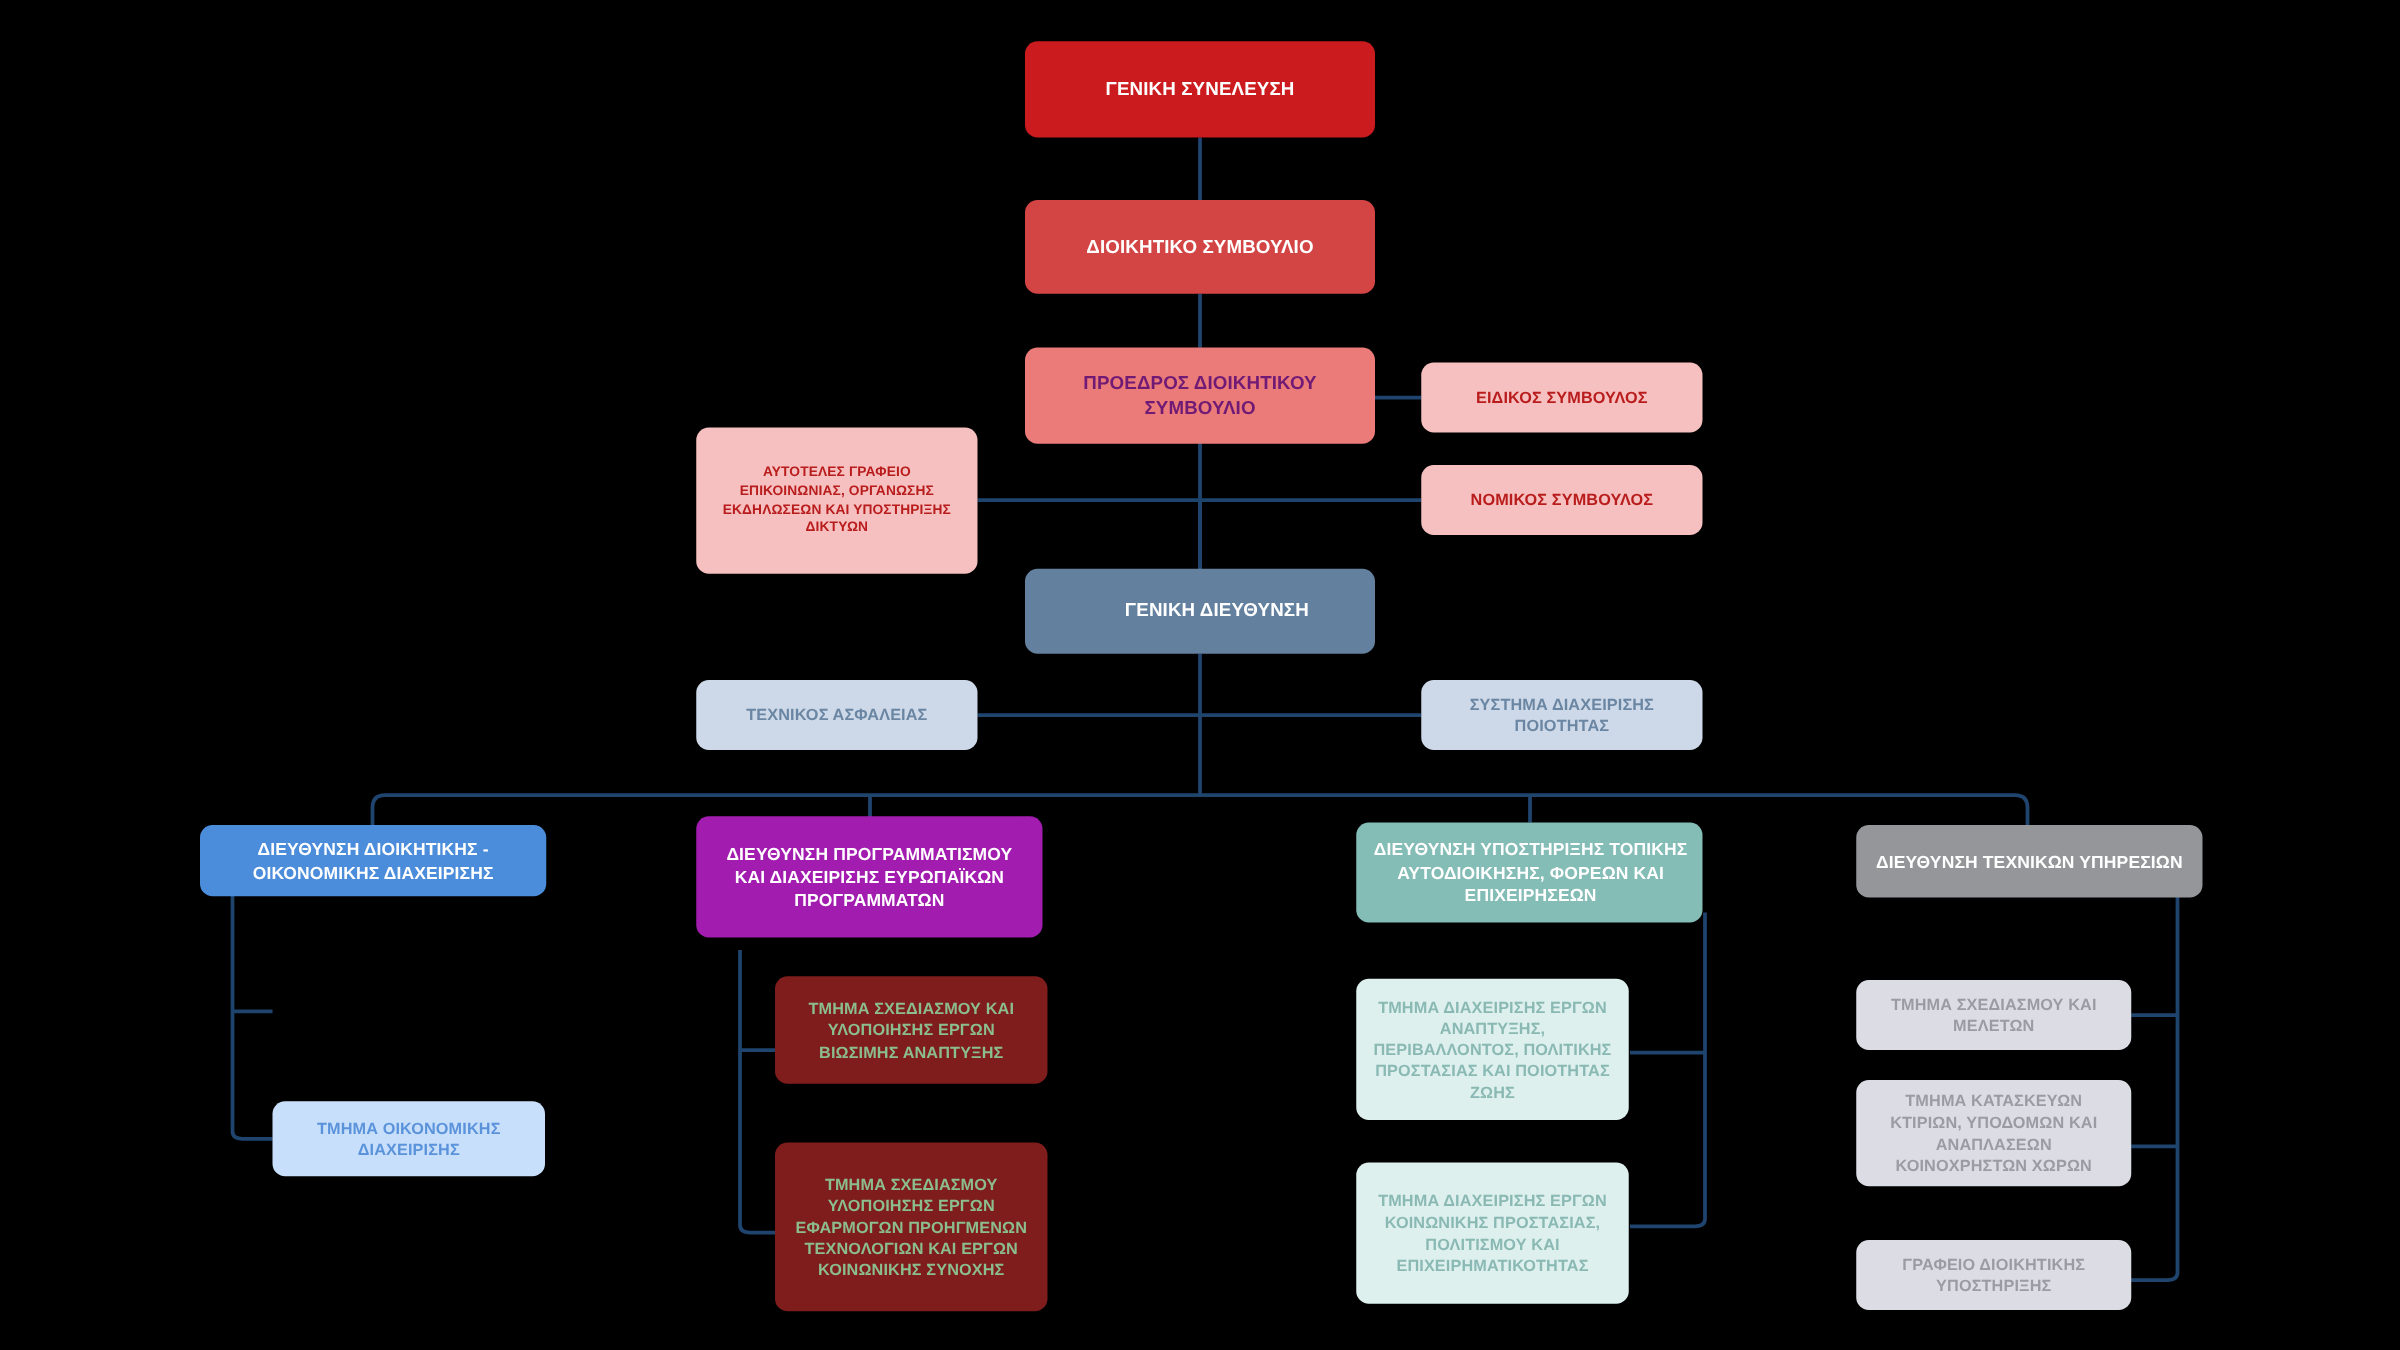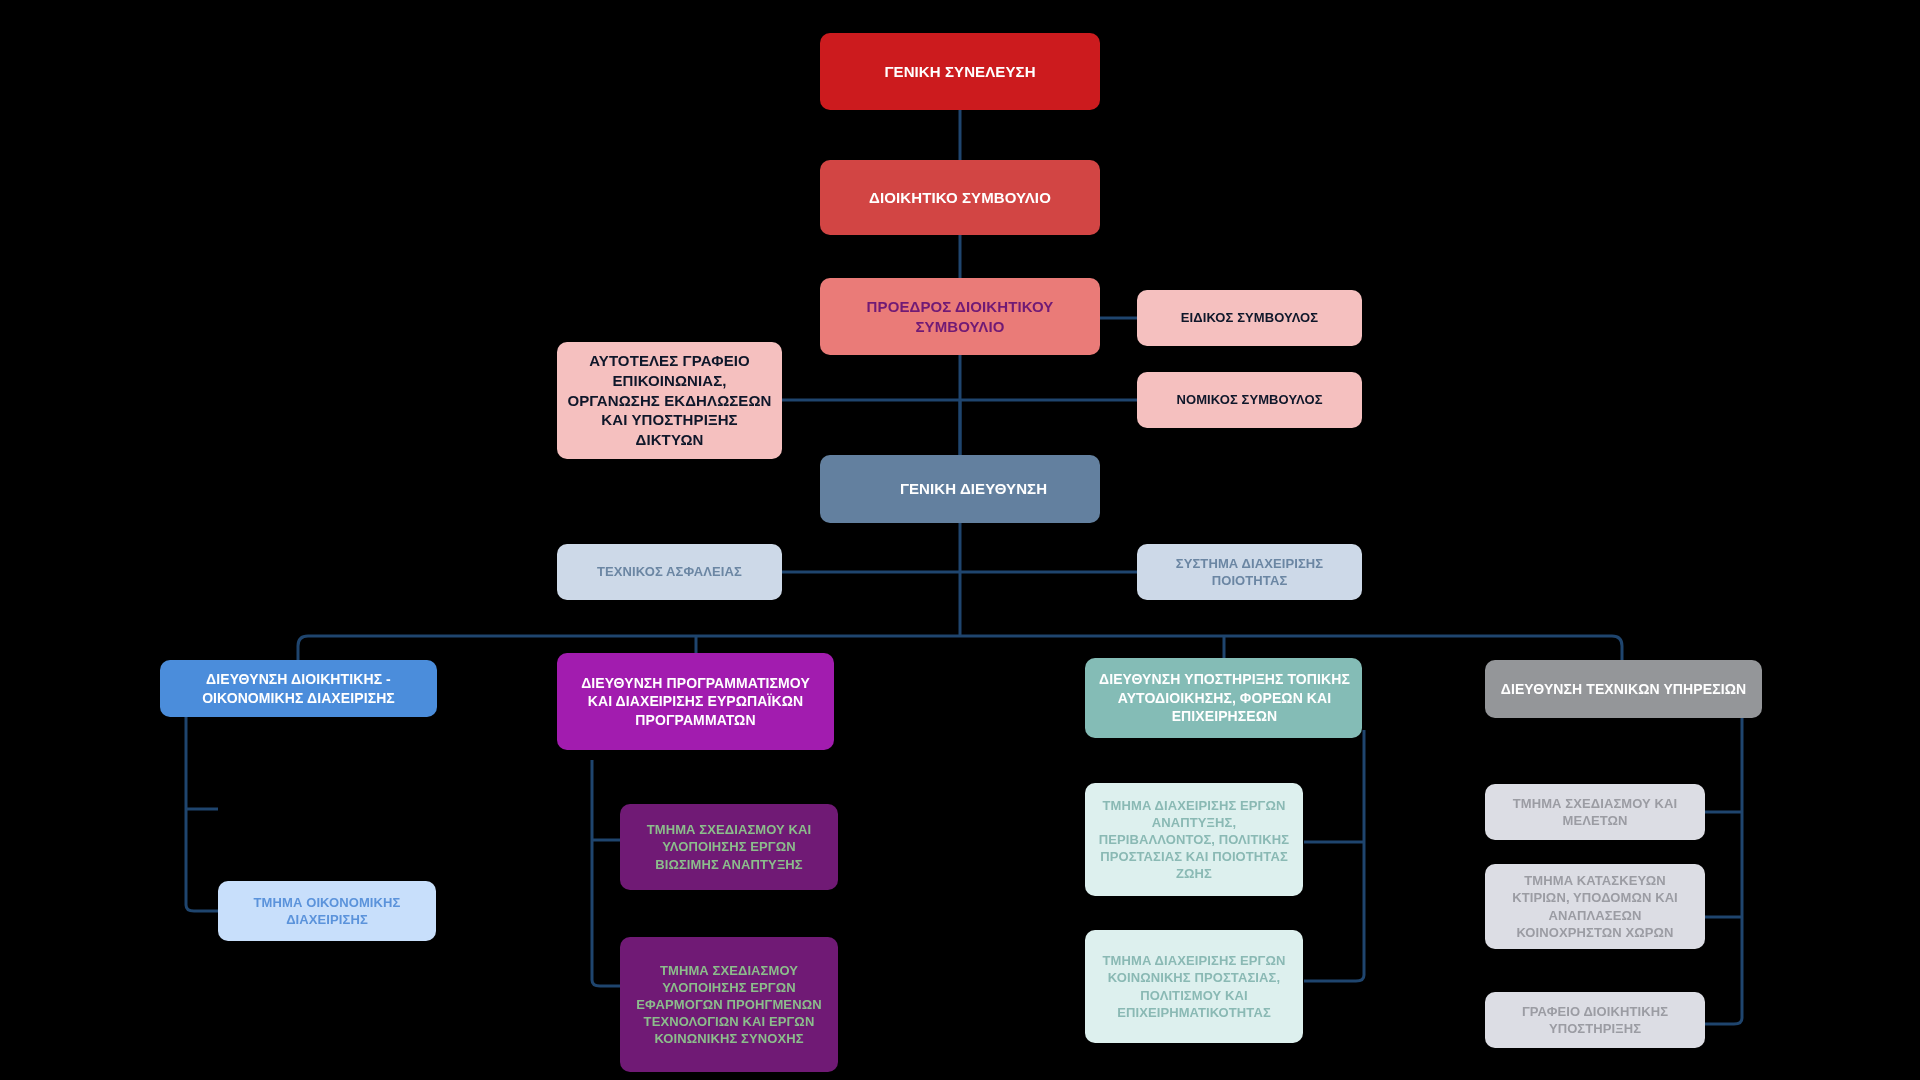--- a/index.html
+++ b/index.html
@@ -30,36 +30,36 @@
     padding: 6px 10px;
     font-weight: bold;
     line-height: 1.32;
     z-index: 2;
     letter-spacing: 0.1px;
   }
   
   .c-red-dark   { background: #cc1b1e; color: #ffffff; }
   .c-red-mid    { background: #d24544; color: #ffffff; }
   .c-red-light  { background: #ea7b78; color: #701a75; text-align: center; }
-  .c-red-pale   { background: #f5c0bf; color: #0f172a; }
+  .c-red-pale   { background: #f5c0bf; color: #b91c1c; }
   .c-slate      { background: #63809f; color: #ffffff; padding-left: 37px; }
   .c-slate-pale { background: #cdd9e8; color: #6b86a3; }
   .c-blue       { background: #4b8ddb; color: #ffffff; }
   .c-blue-pale  { background: #c8dffb; color: #5b93db; }
   .c-green      { background: #a21caf; color: #ffffff; }
-  .c-green-pale { background: #701a75; color: #8cbd8c; margin-top: 23px; }
+  .c-green-pale { background: #7f1d1d; color: #8cbd8c; }
   .c-teal       { background: #84bcb6; color: #ffffff; padding-left: 12px; }
   .c-teal-pale  { background: #ddf0ee; color: #8ab9b4; }
   .c-gray       { background: #949699; color: #ffffff; }
   .c-gray-pale  { background: #dcdde4; color: #9b9ca3; }
 
   .fs-15 { font-size: 15px; }
   .fs-14 { font-size: 14px; }
   .fs-13 { font-size: 13px; }
-  .fs-12 { font-size: 15px; }
+  .fs-12 { font-size: 11px; }
 </style>
 </head>
 <body>
 
 <div id="chart-root">
 
   <svg id="connectors" viewBox="0 0 1920 1080">
     <g stroke="#1f456e" stroke-width="3" fill="none">
 
       <line x1="960" y1="110" x2="960" y2="163"></line>

